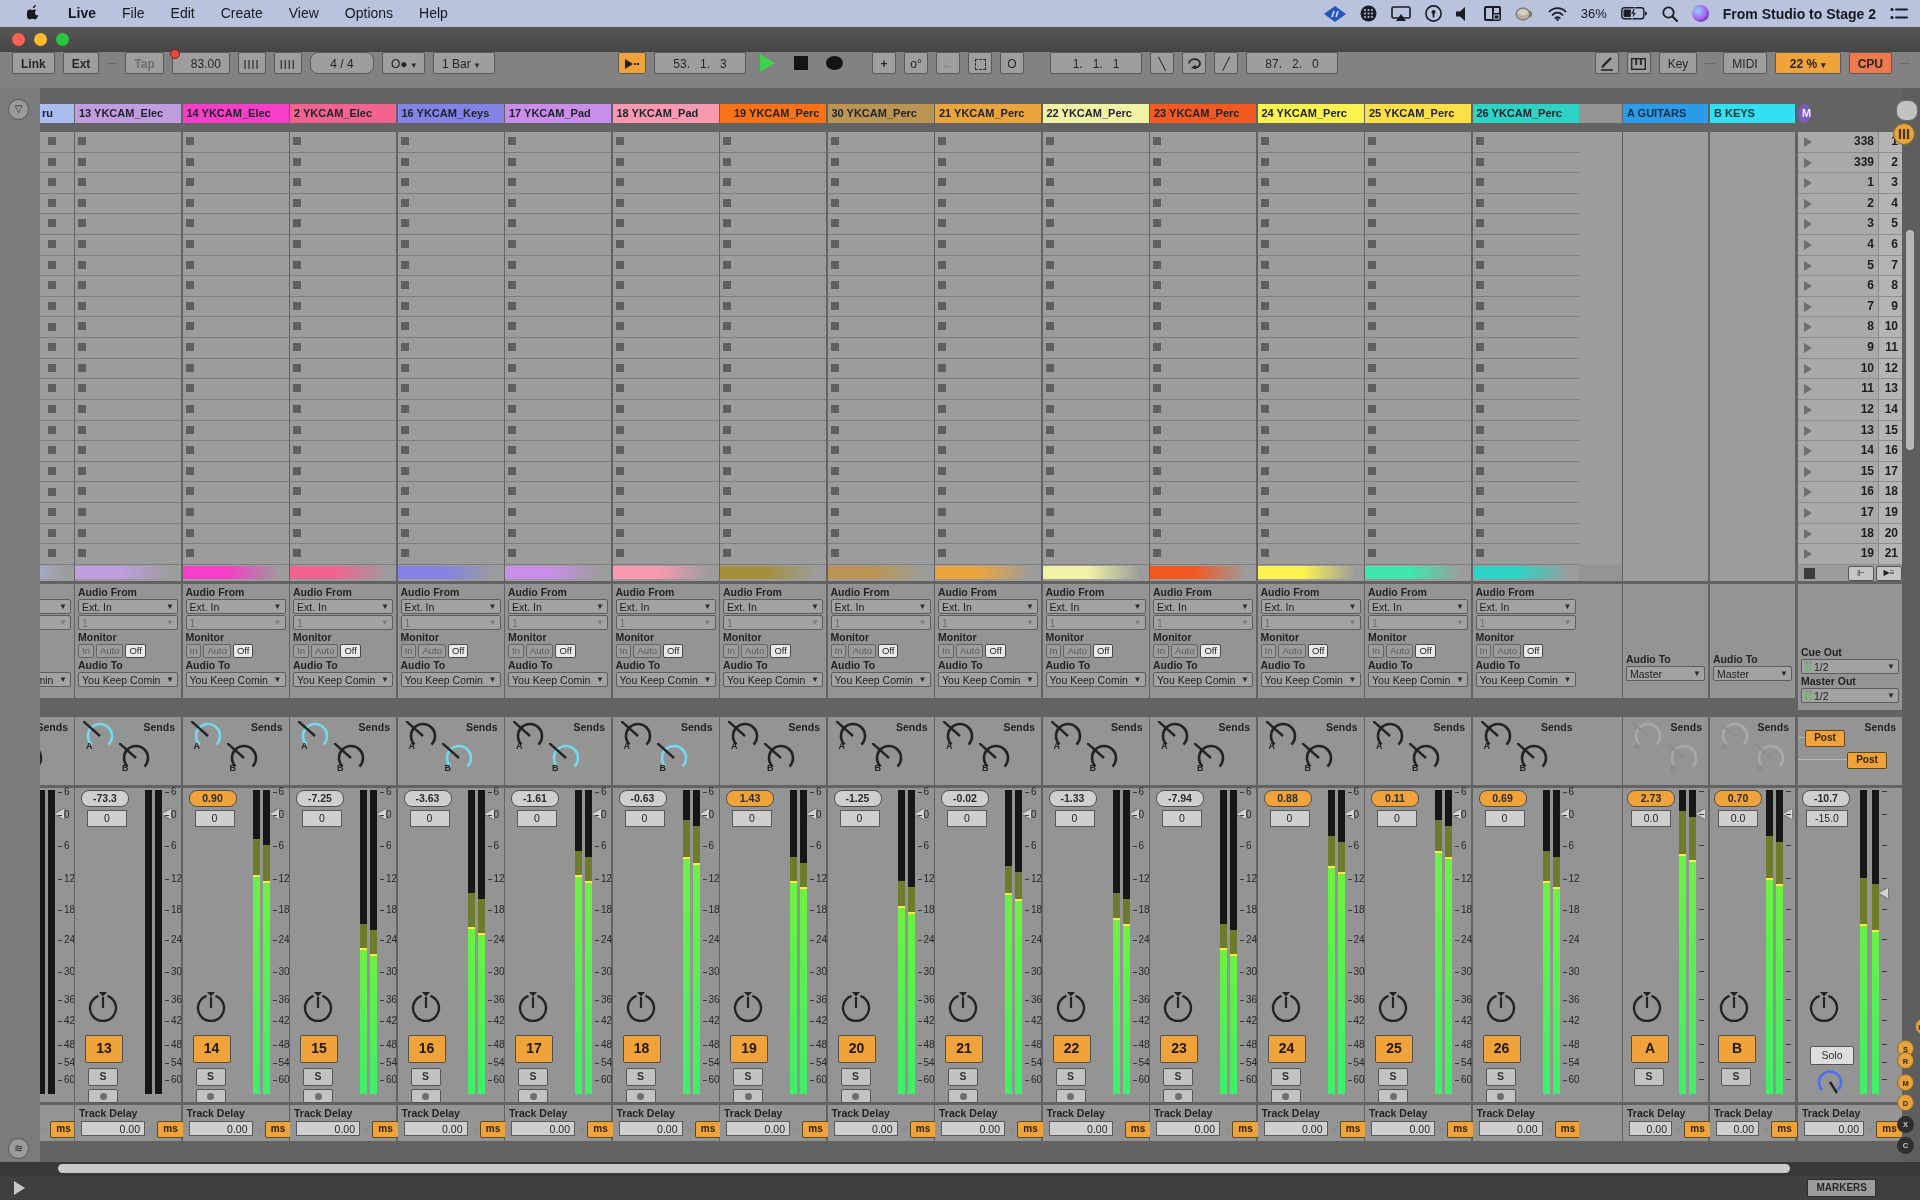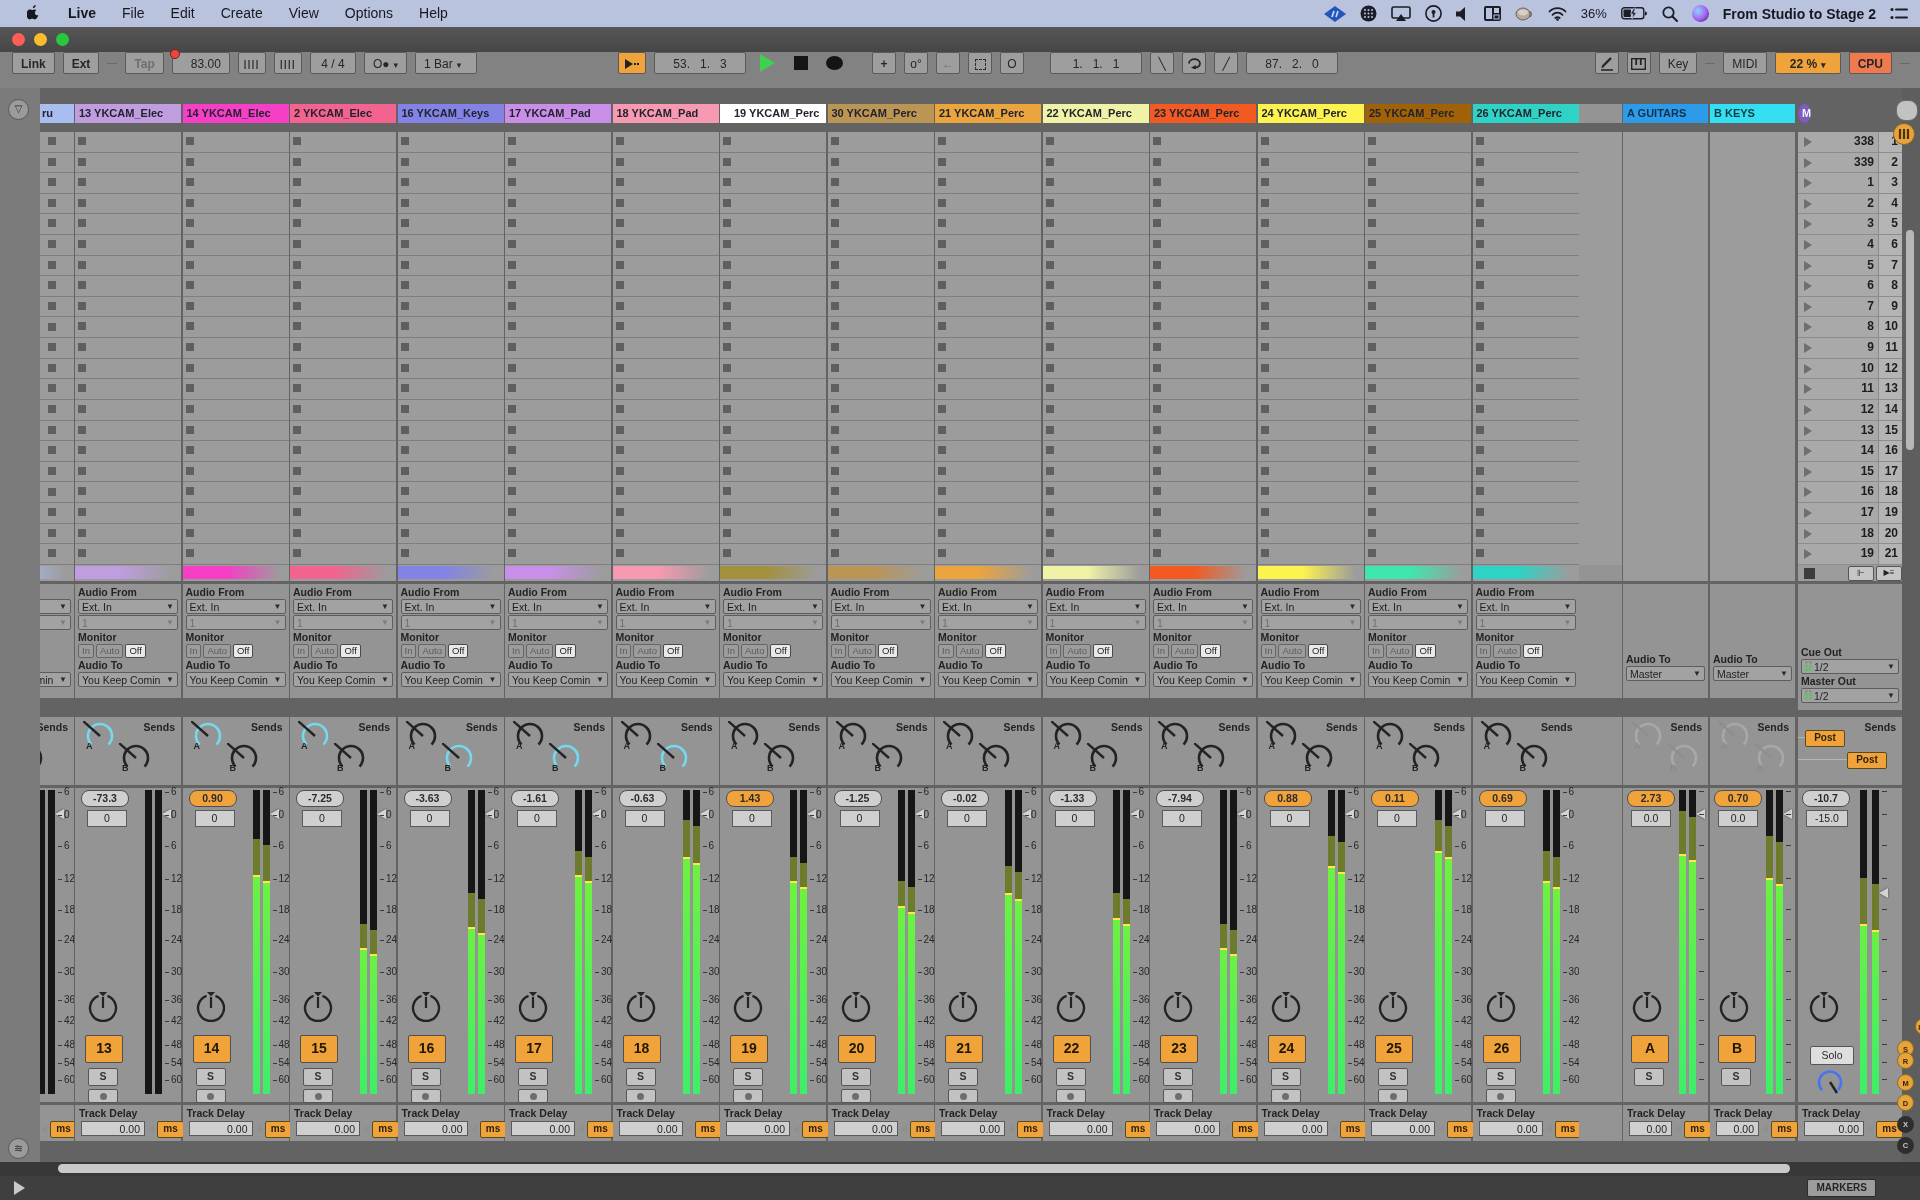--- a/index.html
+++ b/index.html
@@ -269,21 +269,21 @@
 
   <div class="transport">
     <div class="tgroup tleft">
       <div class="tbtn">Link</div>
       <div class="tbtn">Ext</div>
       <div class="tstub"></div>
       <div class="tbtn dim">Tap</div>
       <div class="tdisp tempo"><span class="reddot"></span><span>83.00</span></div>
       <div class="tbtn nudge">||||</div>
       <div class="tbtn nudge">||||</div>
-      <div class="tdisp" style="width:46px;text-align:center;">4 / 4</div>
+      <div class="tdisp" style="width:64px;text-align:center;border-radius:8px;">4 / 4</div>
       <div class="tbtn" style="font-weight:normal;">O●<span class="arr">▾</span></div>
       <div class="tdisp" style="width:62px;"><span>1 Bar</span><span class="arr">▾</span></div>
     </div>
     <div class="tgroup tcenter">
       <div class="tbtn follow">
         <svg class="ticon" width="14" height="10" viewBox="0 0 14 10" style="margin-top:6px;">
             <polygon points="0,0 8,5 0,10" fill="#222"></polygon>
             <rect x="9" y="4" width="2" height="2" fill="#222"></rect>
             <rect x="12" y="4" width="2" height="2" fill="#222"></rect>
           </svg>
@@ -1347,21 +1347,21 @@
         <div class="sect delaysec">
           <div class="dlabel">Track Delay</div>
           <div class="drow">
             <div class="dval" style="width: 64px;">0.00</div>
             <div class="dtri" style="left: 69px;"></div>
             <div class="msbox" style="left: 78px; width: 25px;">ms</div>
           </div>
         </div>
       </div>
       <div class="col" style="left: 720px; width: 106px;">
-        <div class="sect thead" style="background: #ffffff; padding-left: 14px;">19 YKCAM_Perc</div>
+        <div class="sect thead" style="background: #f97316; padding-left: 14px;">19 YKCAM_Perc</div>
         <div class="sect clipzone">
           <div class="cliprow">
             <div class="stopsq"></div>
           </div>
           <div class="cliprow">
             <div class="stopsq"></div>
           </div>
           <div class="cliprow">
             <div class="stopsq"></div>
           </div>
@@ -2265,21 +2265,21 @@
         <div class="sect delaysec">
           <div class="dlabel">Track Delay</div>
           <div class="drow">
             <div class="dval" style="width: 64px;">0.00</div>
             <div class="dtri" style="left: 69px;"></div>
             <div class="msbox" style="left: 78px; width: 25px;">ms</div>
           </div>
         </div>
       </div>
       <div class="col" style="left: 1365px; width: 106px;">
-        <div class="sect thead" style="background: #a16207;">25 YKCAM_Perc</div>
+        <div class="sect thead" style="background: #fde047;">25 YKCAM_Perc</div>
         <div class="sect clipzone">
           <div class="cliprow">
             <div class="stopsq"></div>
           </div>
           <div class="cliprow">
             <div class="stopsq"></div>
           </div>
           <div class="cliprow">
             <div class="stopsq"></div>
           </div>

